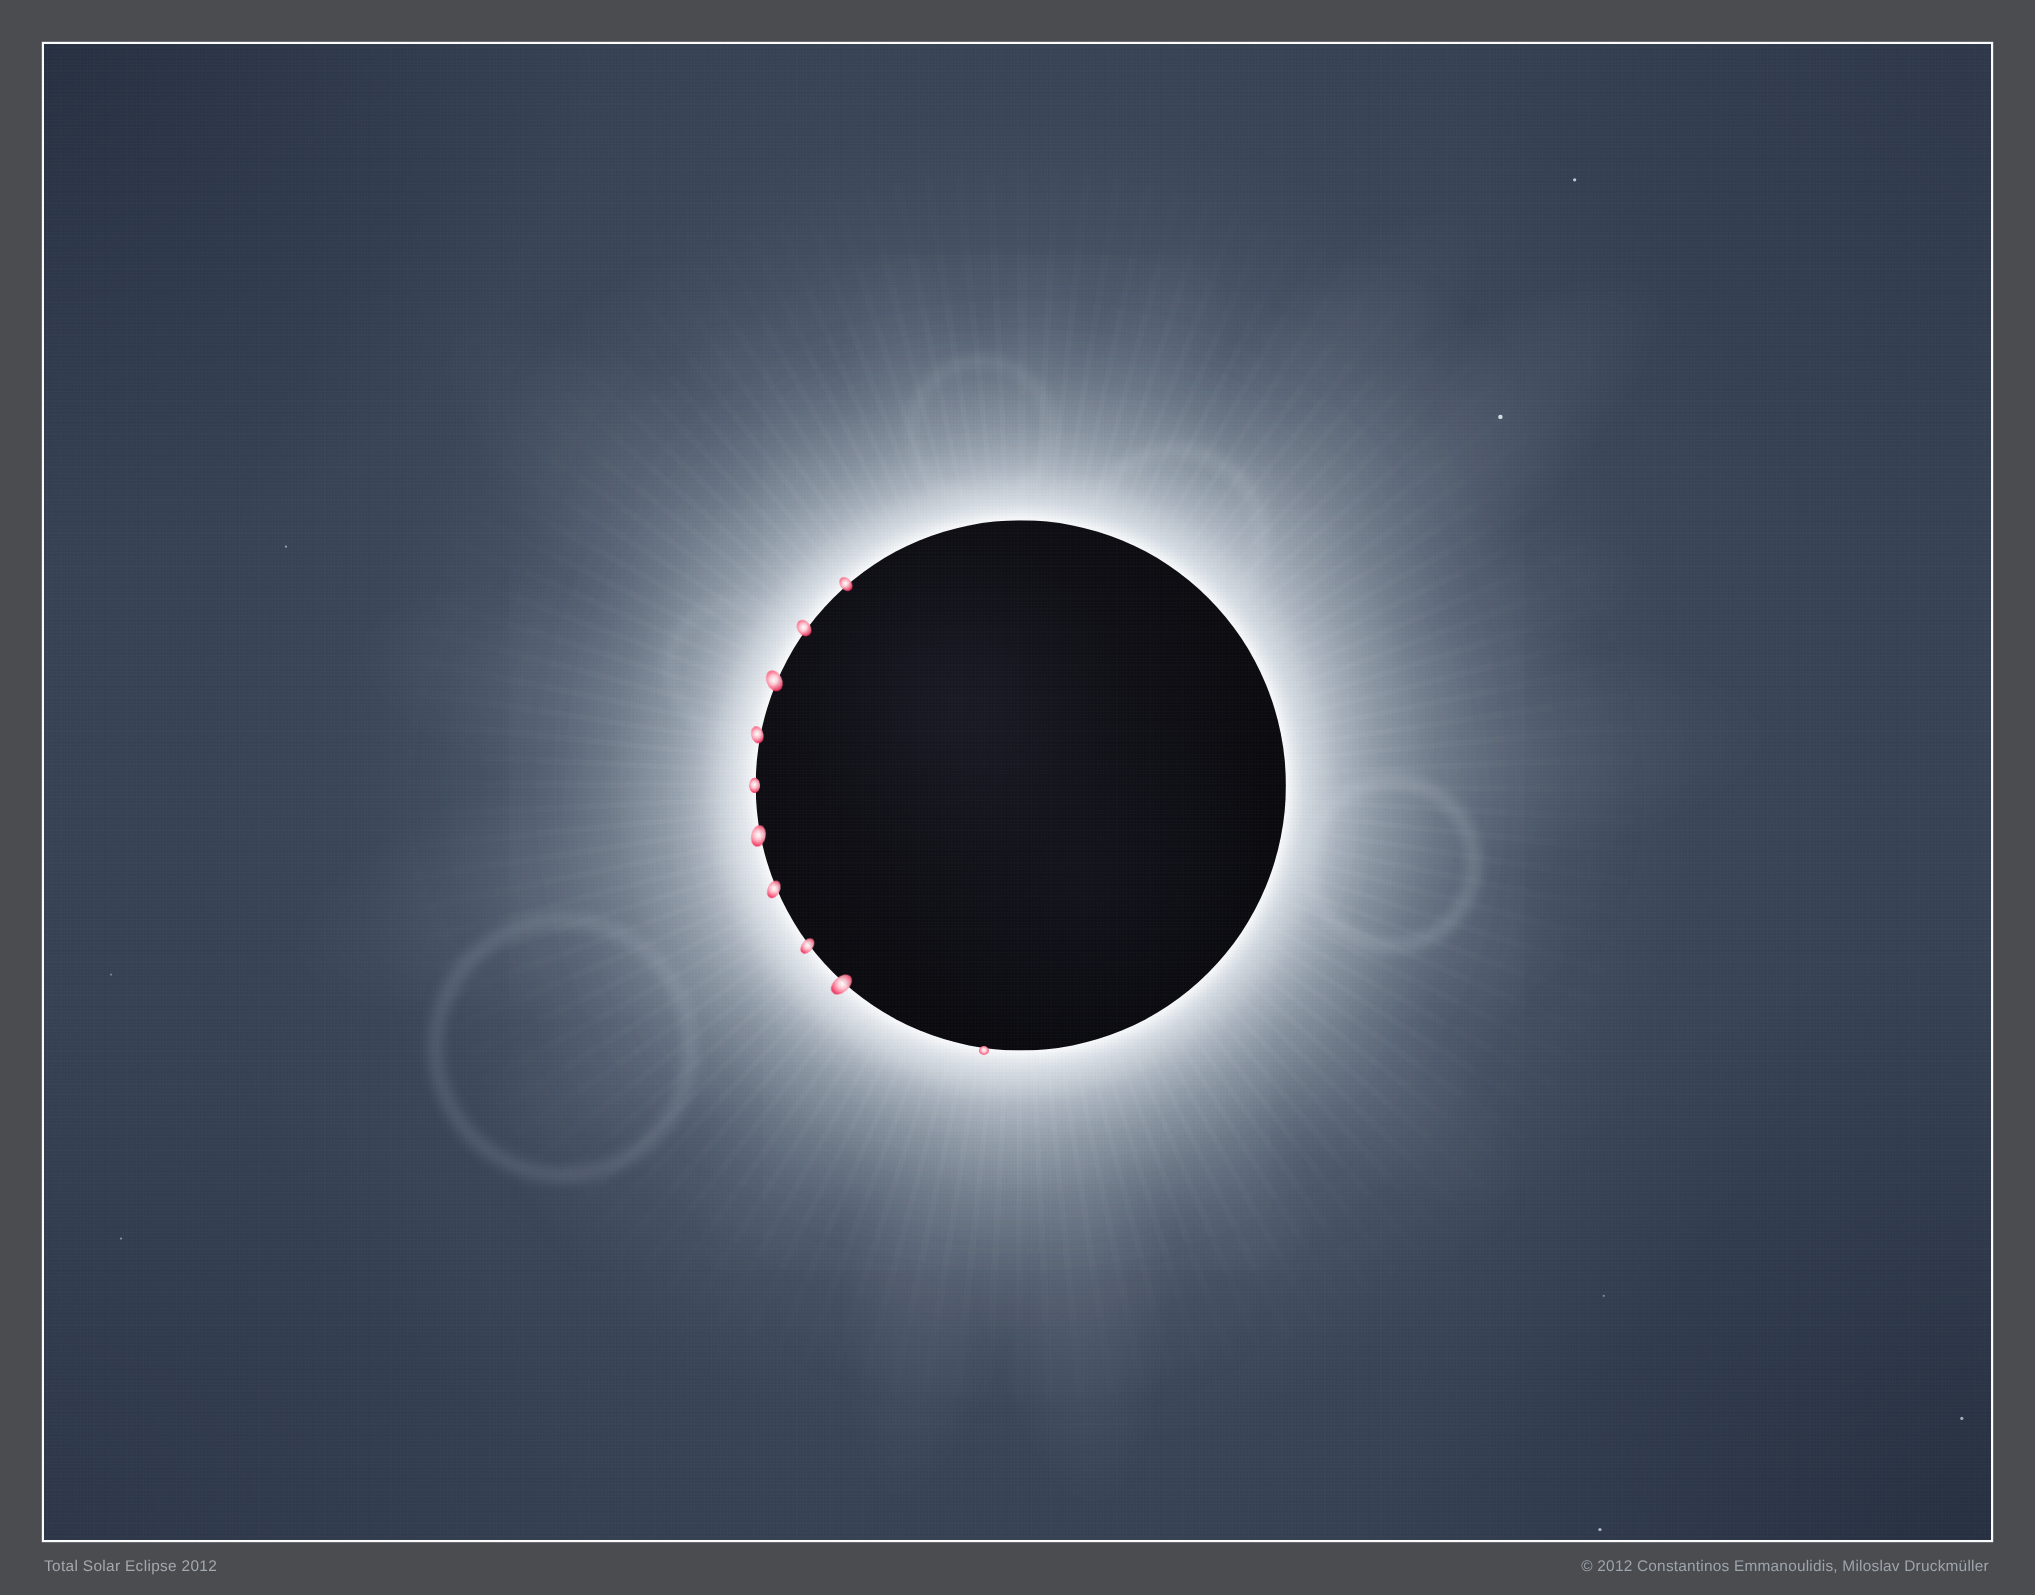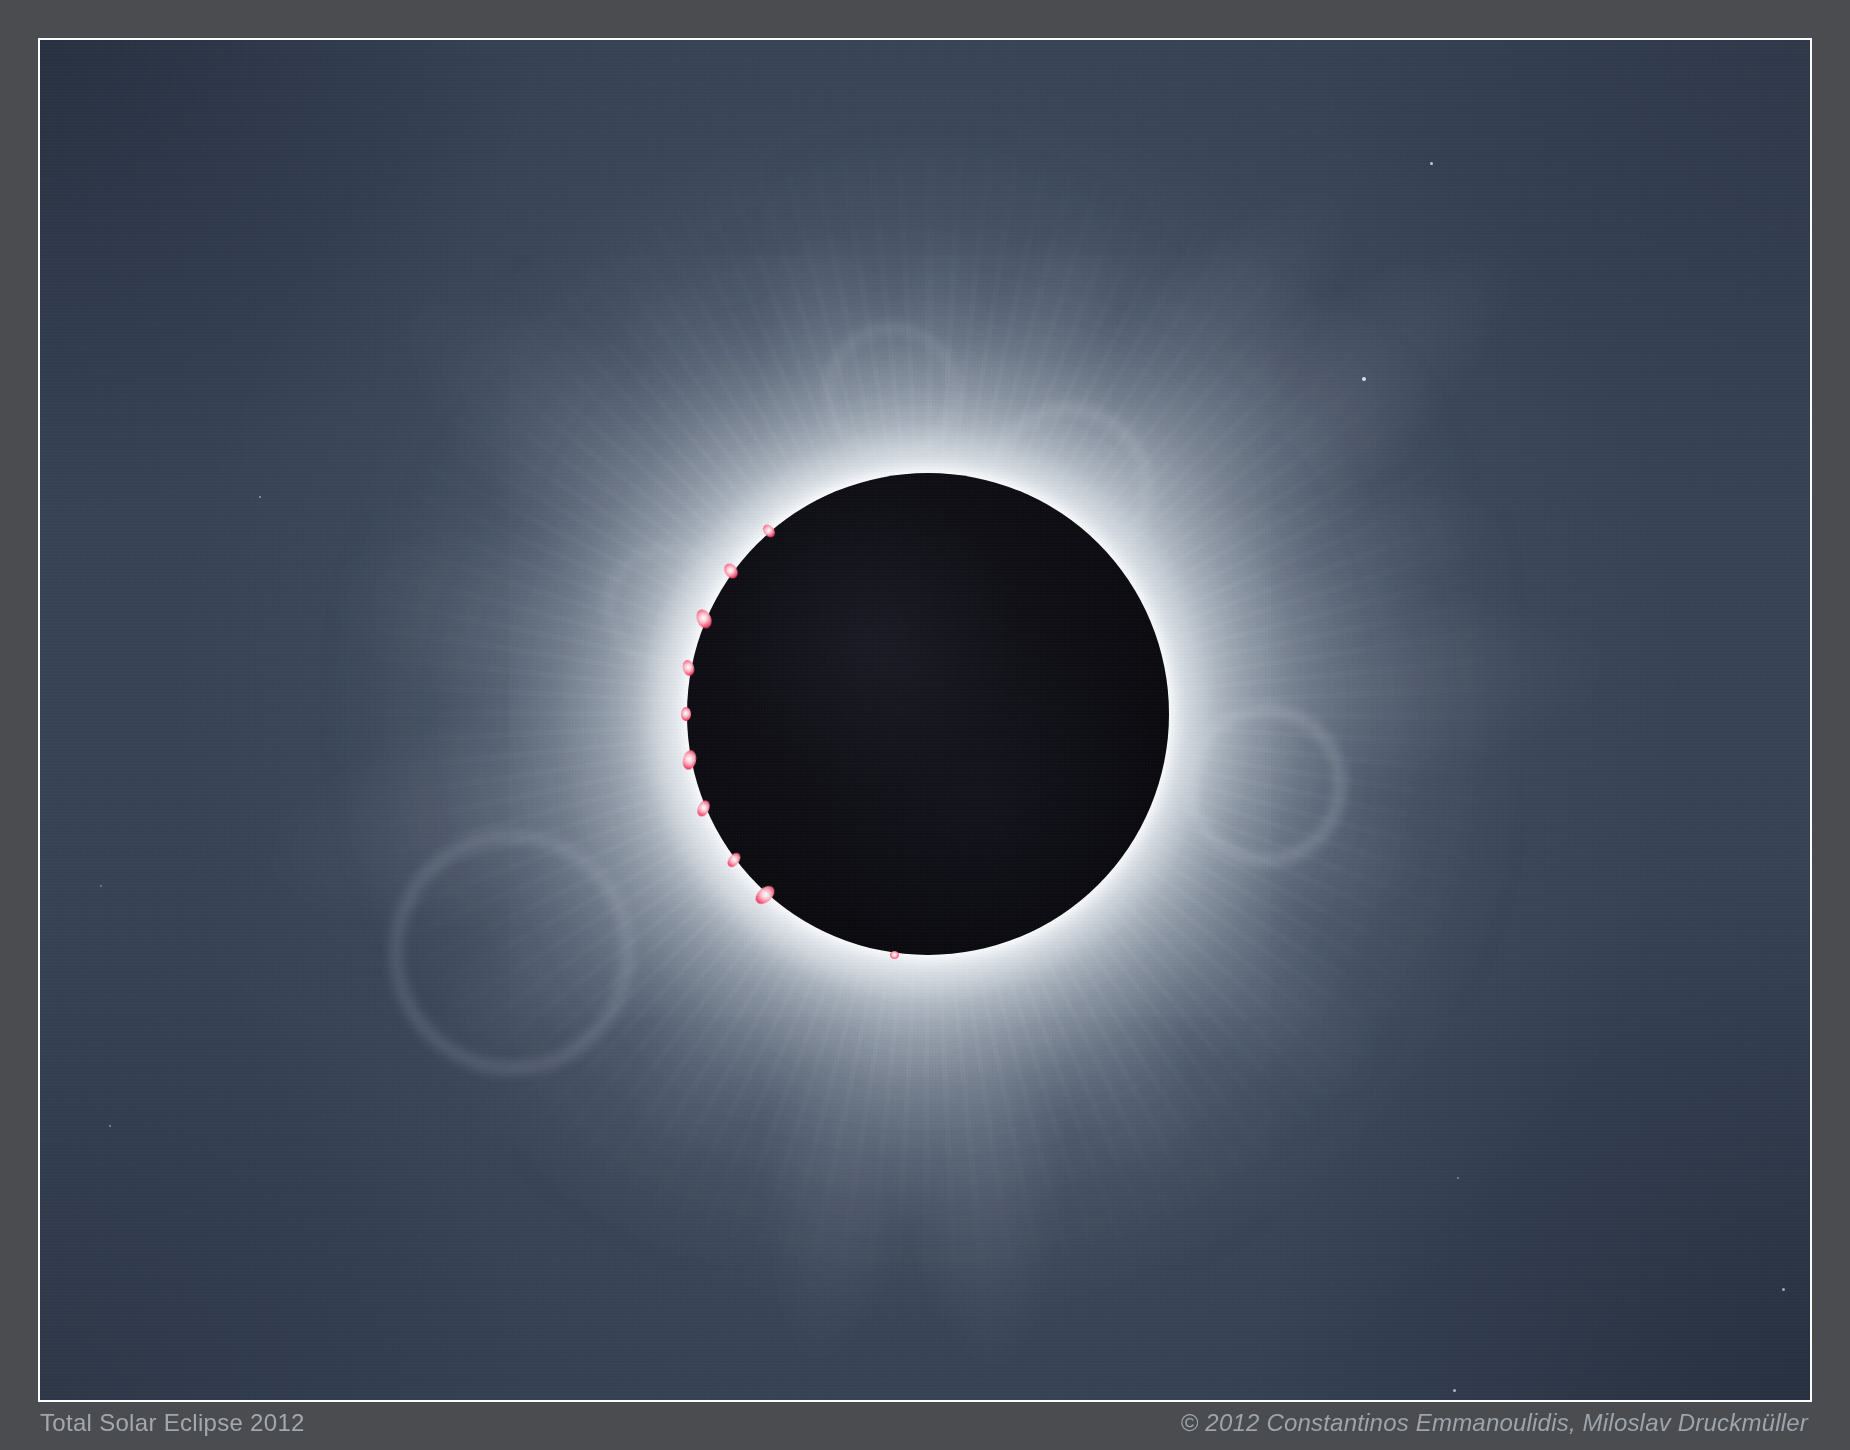--- a/index.html
+++ b/index.html
@@ -82,23 +82,23 @@
       #ff7d98 55%, #ef2e5b 78%, rgba(239,46,91,0) 100%);
   }
   .star{position:absolute;border-radius:50%;background:#e9edf3;}
   .grain{
     position:absolute;inset:0;opacity:.55;
     background-image:
       repeating-linear-gradient(0deg, rgba(255,255,255,0.022) 0 1px, rgba(0,0,0,0.020) 1px 2px, rgba(0,0,0,0) 2px 3px),
       repeating-linear-gradient(90deg, rgba(255,255,255,0.016) 0 1px, rgba(0,0,0,0.016) 1px 2px, rgba(0,0,0,0) 2px 3px);
   }
   
-  .caption{position:absolute;top:1412px;font-size:24px;line-height:22px;}
+  .caption{position:absolute;top:1412px;font-size:14px;line-height:22px;}
   .caption.left{left:40px;color:#a3a8ae;letter-spacing:.3px;}
-  .caption.right{right:42px;color:#9da4ac;font-style:italic;letter-spacing:.2px;}
+  .caption.right{right:42px;color:#9da4ac;letter-spacing:.2px;}
 </style>
 </head>
 <body>
 
 <div class="photo-frame" title="Total solar eclipse: black lunar disk surrounded by white streaming corona, pink chromosphere prominences along the left limb, deep blue-gray sky with faint stars">
   <div class="sky"></div>
 
   <div class="halo"></div>
   <div class="inner-glow"></div>
 

